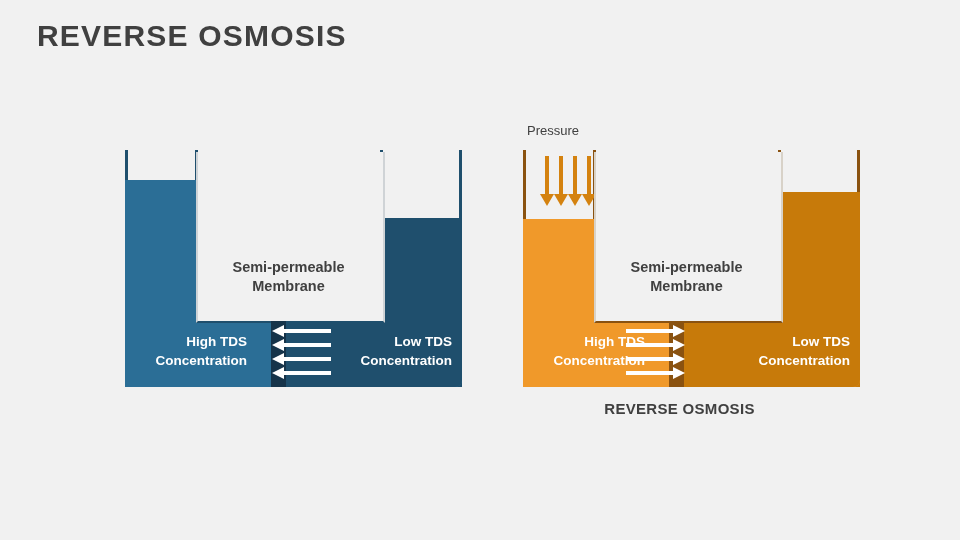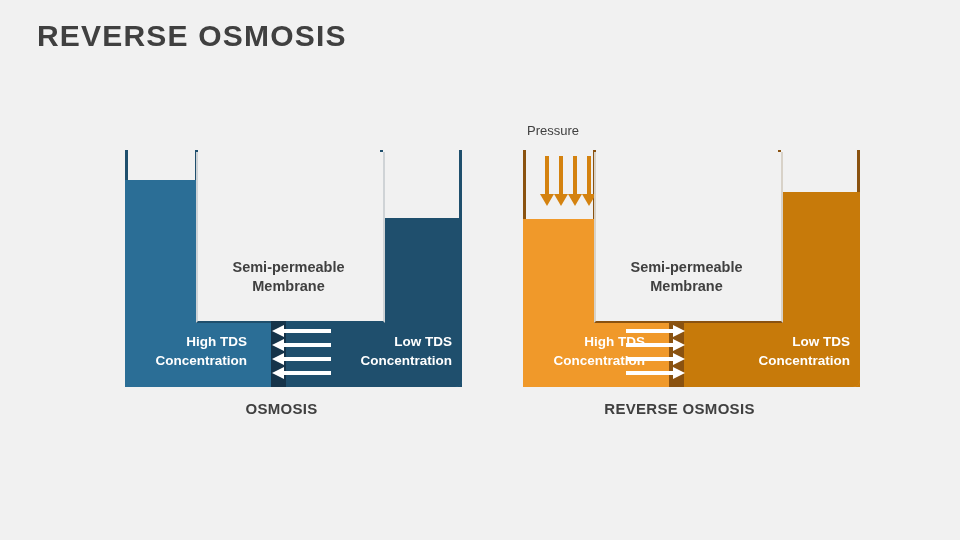--- a/index.html
+++ b/index.html
@@ -112,21 +112,20 @@
       <div class="flow-arrow left" data-name="osmosis-flow-arrow" style="left:158px;top:193px;width:48px;"></div>
       <div class="flow-arrow left" data-name="osmosis-flow-arrow" style="left:158px;top:207px;width:48px;"></div>
       <div class="flow-arrow left" data-name="osmosis-flow-arrow" style="left:158px;top:221px;width:48px;"></div>
 
       <div class="tds left" data-name="osmosis-high-tds-label" style="left:12px;top:183px;width:110px;">High TDS
 Concentration</div>
       <div class="tds right" data-name="osmosis-low-tds-label" style="left:215px;top:183px;width:112px;">Low TDS
 Concentration</div>
     </div>
 
-    <div class="caption" data-name="osmosis-caption" style="top:250px;">OSMOSIS</div>
   </div>
 
   <div class="diagram" id="dg-reverse" style="left:511px;top:150px;width:337px;height:237px;" data-name="reverse-osmosis-diagram">
 
     <div class="pressure-label" data-name="pressure-label" style="left:16px;top:-27px;text-align:center;">Pressure</div>
 
     <div class="vessel" data-name="reverse-osmosis-vessel">
 
       <div class="wall" data-name="reverse-outer-wall-left" style="left:0;top:0;height:72px;background:#8a5210;"></div>
       <div class="wall" data-name="reverse-inner-wall-left" style="left:70px;top:0;height:72px;background:#8a5210;"></div>

